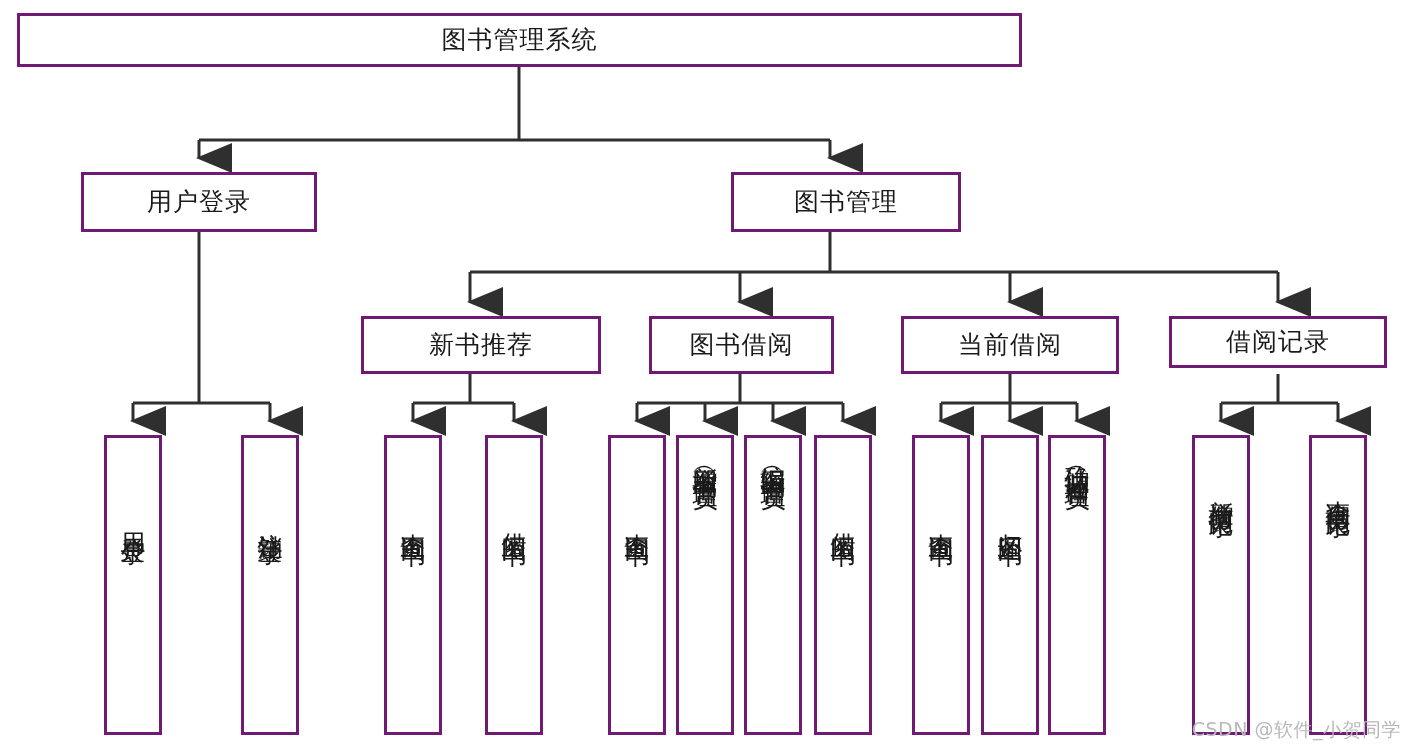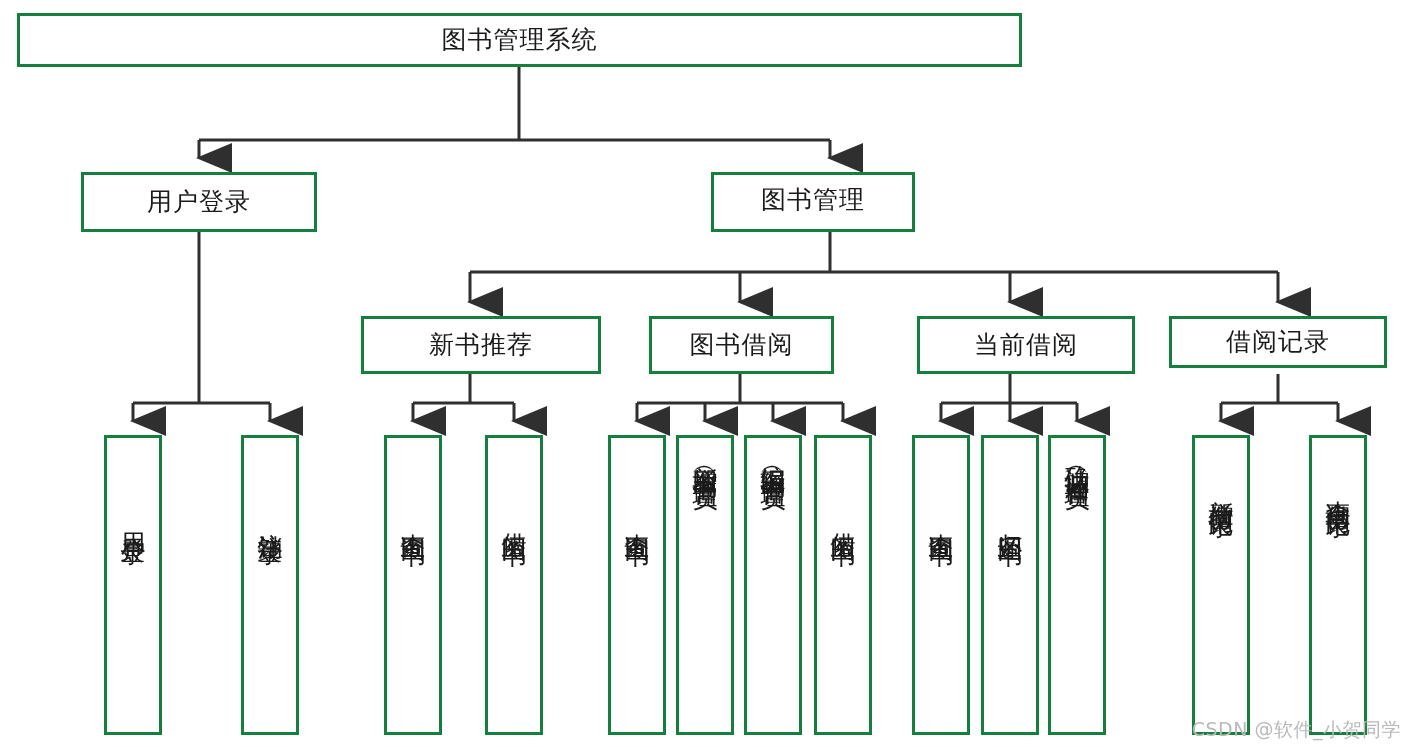--- a/index.html
+++ b/index.html
@@ -22,21 +22,21 @@
     position: absolute;
     left: 0;
     top: 0;
     width: 1405px;
     height: 747px;
     pointer-events: none;
   }
   .node {
     position: absolute;
     box-sizing: border-box;
-    border: 3px solid #15803d;
+    border: 3px solid #701a75;
     background: #ffffff;
     display: flex;
     align-items: center;
     justify-content: center;
     color: #1a1a1a;
   }
   .node .label {
     display: block;
     text-align: center;
     letter-spacing: 1px;
@@ -129,31 +129,31 @@
     </g>
   </svg>
 
   <div class="node horiz" style="left:17px; top:13px; width:1005px; height:54px;">
     <span class="label">图书管理系统</span>
   </div>
 
   <div class="node horiz" style="left:81px; top:172px; width:236px; height:60px;">
     <span class="label">用户登录</span>
   </div>
-  <div class="node horiz" style="left:711px; top:172px; width:204px; height:60px;font-family:Liberation Mono, monospace;">
+  <div class="node horiz" style="left:731px; top:172px; width:230px; height:60px;">
     <span class="label">图书管理</span>
   </div>
 
   <div class="node horiz" style="left:361px; top:316px; width:240px; height:58px;">
     <span class="label">新书推荐</span>
   </div>
   <div class="node horiz" style="left:649px; top:316px; width:185px; height:58px;">
     <span class="label">图书借阅</span>
   </div>
-  <div class="node horiz" style="left:901px; top:316px; width:218px; height:58px;margin-left:16px;">
+  <div class="node horiz" style="left:901px; top:316px; width:218px; height:58px;">
     <span class="label">当前借阅</span>
   </div>
   <div class="node horiz" style="left:1169px; top:316px; width:218px; height:52px;">
     <span class="label">借阅记录</span>
   </div>
 
   <div class="node vert" style="left:104px; top:435px; width:58px; height:300px; padding-top:75px;">
     <span class="label">用户登录</span>
   </div>
   <div class="node vert" style="left:241px; top:435px; width:58px; height:300px; padding-top:75px;">

